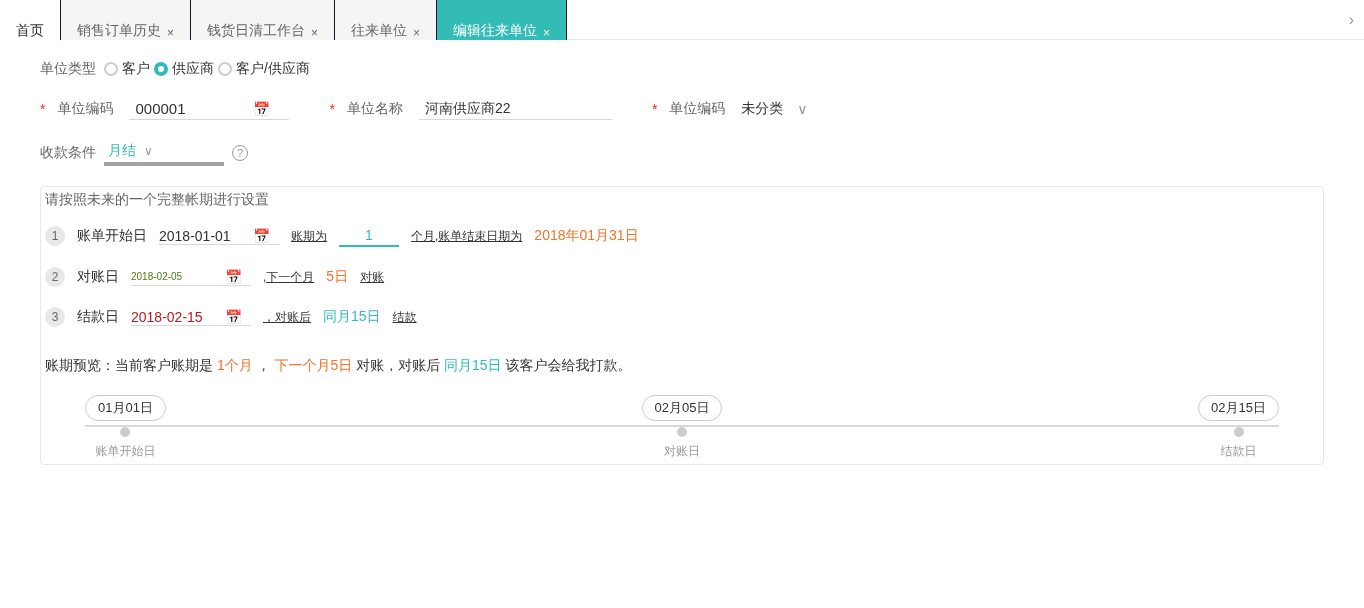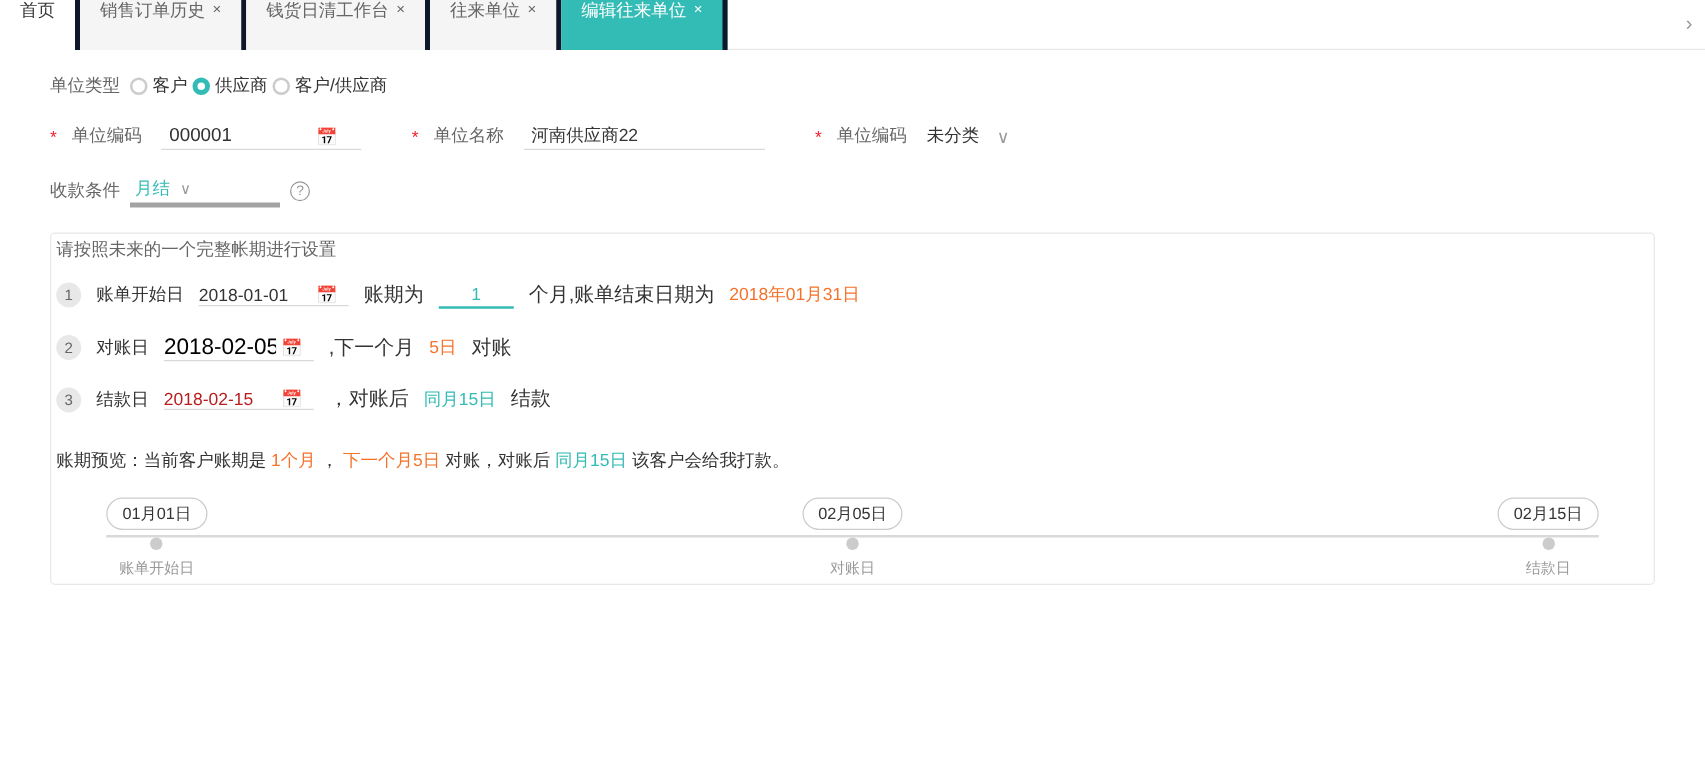--- a/index.html
+++ b/index.html
@@ -9,27 +9,27 @@
     .tabs-bar {
       display: flex;
       align-items: center;
       background: #fff;
       border-bottom: 1px solid #e8e8e8;
       height: 40px;
       padding-left: 0;
     }
     .tab-item {
       display: flex;
-      align-items: flex-start;
+      align-items: flex-end;
       padding: 0 16px;
       height: 40px;
       font-size: 14px;
       color: #666;
       cursor: pointer;
-      border-right: 4px solid #0f172a;
+      border-right: 1px solid #0f172a;
       white-space: nowrap;
       background: #f5f5f5;
     }
     .tab-item.active {
       background: #33bbb5;
       color: #fff;
     }
     .tab-item .close-icon {
       margin-left: 6px;
       font-size: 12px;
@@ -224,21 +224,21 @@
       border-bottom: 2px solid #33bbb5;
       outline: none;
       width: 60px;
       font-size: 14px;
       text-align: center;
       color: #33bbb5;
       padding: 2px 4px;
     }
     .highlight-orange { color: #f5722a; }
     .highlight-teal { color: #33bbb5; }
-    .step-desc { color: #333; font-size: 16px; }
+    .step-desc { color: #333; font-size: 12px; text-decoration: underline; }
 
     
     .preview-text {
       font-size: 14px;
       color: #333;
       margin: 10px 0 20px 0;
       padding-top: 10px;
     }
     .timeline-wrapper {
       position: relative;
@@ -387,21 +387,21 @@
       <span class="step-desc">账期为</span>
       <input type="text" class="period-input" value="1" style="">
       <span class="step-desc">个月,账单结束日期为</span>
       <span class="highlight-orange">2018年01月31日</span>
     </div>
 
     <div class="step-row">
       <div class="step-num">2</div>
       <span class="step-label">对账日</span>
       <div class="step-date-input">
-        <input type="text" value="2018-02-05" style="width: 90px; border: none; outline: none; font-size: 18px; color: #000000; background: transparent;">
+        <input type="text" value="2018-02-05" style="width: 90px; border: none; outline: none; font-size: 10px; color: #4d7c0f; background: transparent;">
         <span class="calendar-icon">📅</span>
       </div>
       <span class="step-desc">,下一个月</span>
       <span class="highlight-orange">5日</span>
       <span class="step-desc">对账</span>
     </div>
 
     <div class="step-row">
       <div class="step-num">3</div>
       <span class="step-label">结款日</span>

